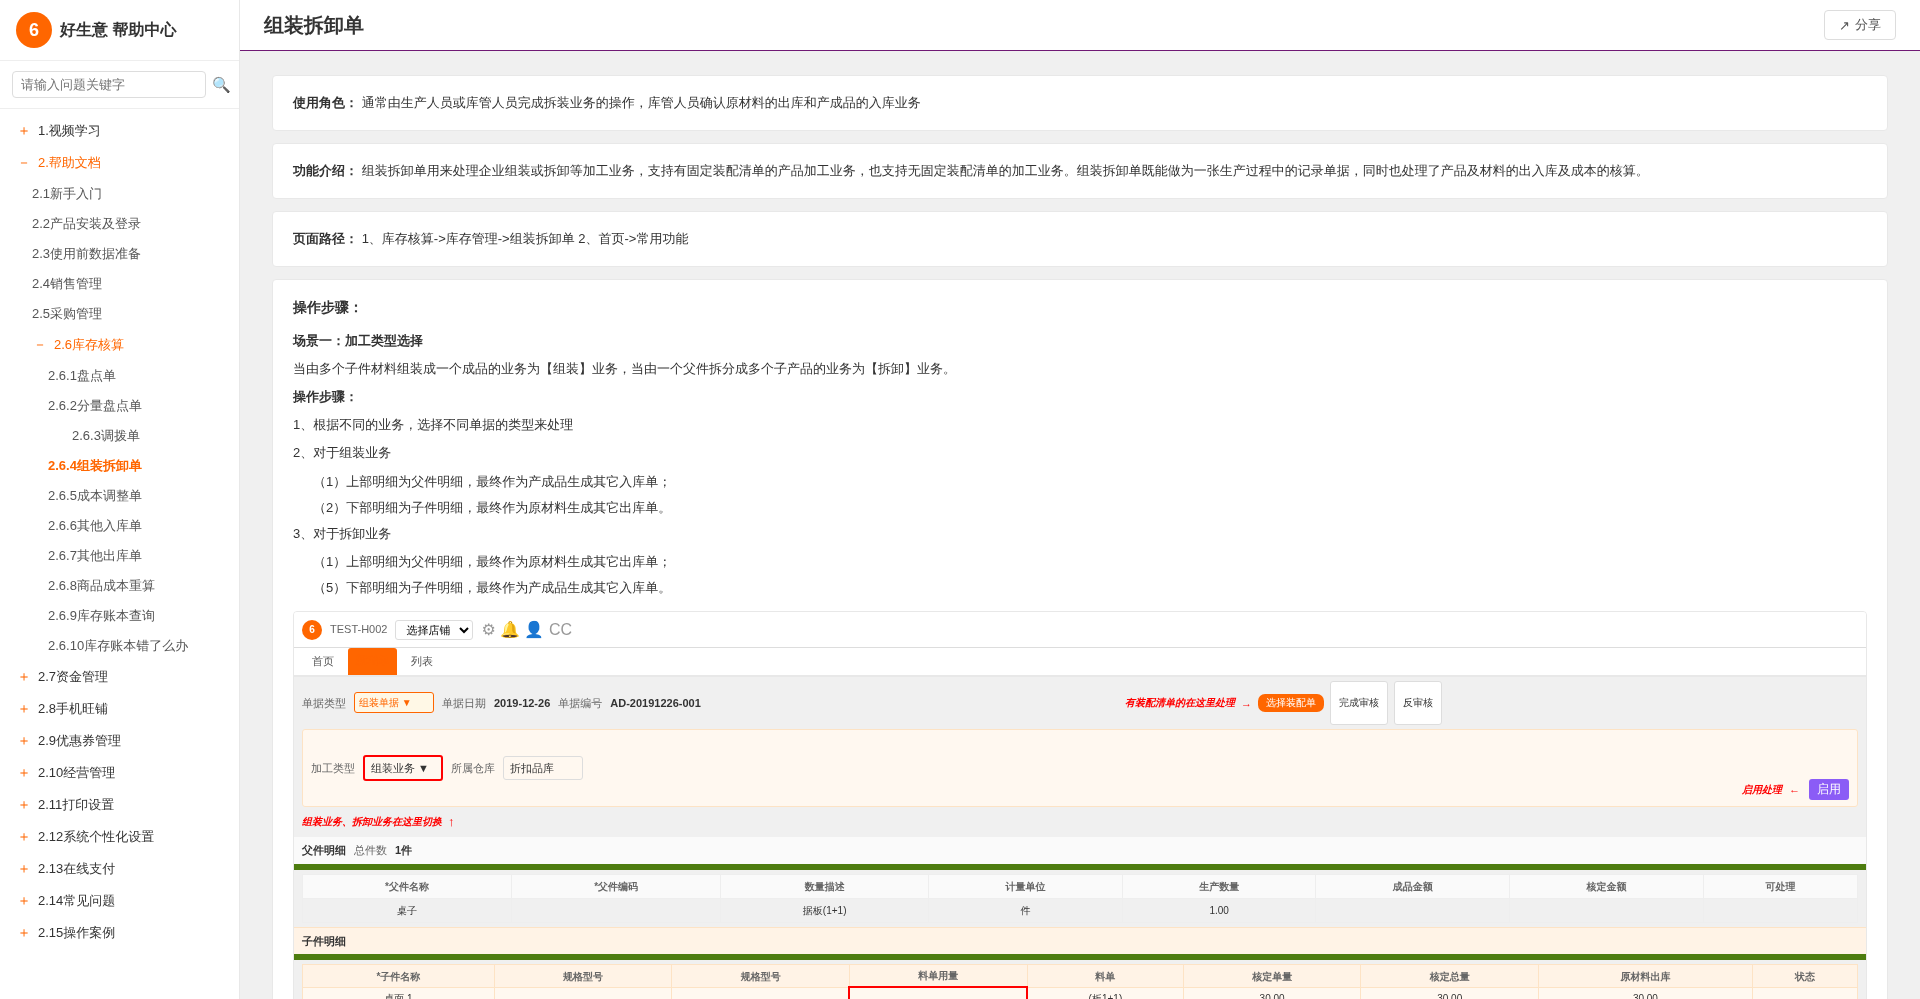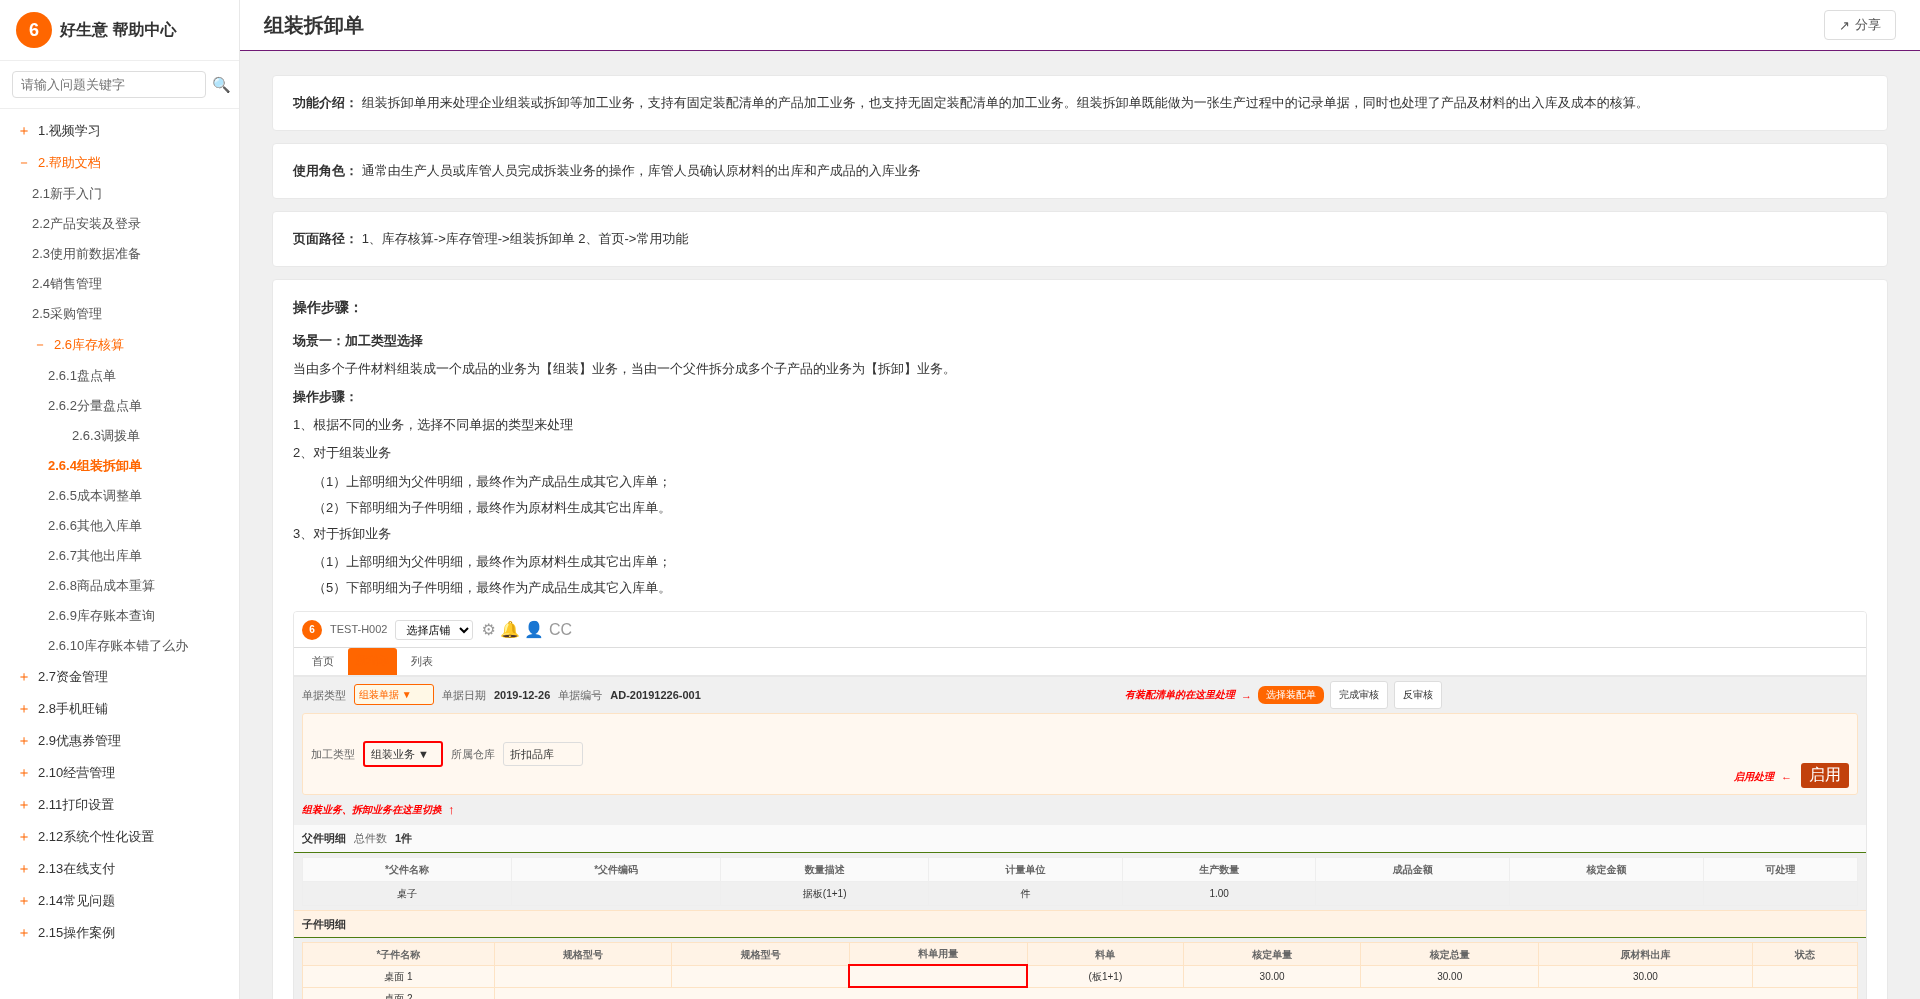--- a/index.html
+++ b/index.html
@@ -184,23 +184,23 @@
       padding: 4px 8px;
       display: flex;
       align-items: center;
       justify-content: space-between;
       font-size: 11px;
     }
     .mock-app-bar-left { display: flex; align-items: center; gap: 8px; }
     .mock-app-logo { width: 20px; height: 20px; background: #f60; border-radius: 50%; display: flex; align-items: center; justify-content: center; color: #fff; font-size: 10px; font-weight: bold; }
     .mock-breadcrumb { color: #666; font-size: 11px; }
     .mock-select { border: 1px solid #ddd; border-radius: 3px; padding: 2px 6px; font-size: 11px; background: #fff; }
-    .mock-btn-green { background: #c2410c; color: #fff; border: none; border-radius: 3px; padding: 2px 8px; font-size: 16px; margin-top: 43px; }
+    .mock-btn-green { background: #8b5cf6; color: #fff; border: none; border-radius: 3px; padding: 2px 8px; font-size: 12px; margin-top: 43px; }
     .mock-btn-orange { background: #f60; color: #fff; border: none; border-radius: 7px; padding: 2px 8px; font-size: 10px; }
-    .mock-btn-default { background: #fff; color: #333; border: 1px solid #ddd; border-radius: 3px; padding: 6px 8px; font-size: 10px; }
+    .mock-btn-default { background: #fff; color: #333; border: 1px solid #ddd; border-radius: 3px; padding: 14px 8px; font-size: 10px; }
     .mock-tab-bar {
       display: flex;
       background: #fff;
       border-bottom: 2px solid #e8e8e8;
       padding: 0 8px;
       gap: 4px;
     }
     .mock-tab {
       padding: 4px 10px;
       font-size: 11px;
@@ -228,21 +228,21 @@
       flex-wrap: wrap;
     }
     .mock-form-label { color: #666; white-space: nowrap; }
     .mock-form-value { color: #333; font-weight: bold; }
     .mock-input-box { border: 1px solid #ddd; border-radius: 3px; padding: 2px 6px; font-size: 11px; min-width: 80px; }
     .mock-input-red { border: 2px solid #f00; border-radius: 3px; padding: 2px 6px; font-size: 11px; min-width: 80px; }
     .mock-section-title {
       background: #fafafa;
       padding: 4px 8px;
       font-size: 11px;
-      border-bottom: 1px solid #4d7c0f;
+      border-bottom: 6px solid #4d7c0f;
       display: flex;
       align-items: center;
       gap: 8px;
     }
     .mock-table { width: 100%; border-collapse: collapse; font-size: 10px; }
     .mock-table th { background: #fafafa; border: 1px solid #eee; padding: 3px 4px; color: #666; text-align: center; }
     .mock-table td { border: 1px solid #eee; padding: 3px 4px; color: #333; text-align: center; }
     .mock-sub-table { width: 100%; border-collapse: collapse; font-size: 10px; background: #fff8f0; }
     .mock-sub-table th { background: #fff3e6; border: 1px solid #fde3c5; padding: 2px 4px; color: #666; text-align: center; }
     .mock-sub-table td { border: 1px solid #fde3c5; padding: 2px 4px; color: #333; text-align: center; }
@@ -341,27 +341,27 @@
     <h1 id="page-title-text">组装拆卸单</h1>
     <button class="share-btn">
       <span>↗</span>
       <span>分享</span>
     </button>
   </div>
 
   <div id="content-area">
 
     <div class="content-card">
+      <span class="label-bold">使用角色：</span>
+      <span>通常由生产人员或库管人员完成拆装业务的操作，库管人员确认原材料的出库和产成品的入库业务</span>
+    </div>
+
+    <div class="content-card">
       <span class="label-bold">功能介绍：</span>
       <span>组装拆卸单用来处理企业组装或拆卸等加工业务，支持有固定装配清单的产品加工业务，也支持无固定装配清单的加工业务。组装拆卸单既能做为一张生产过程中的记录单据，同时也处理了产品及材料的出入库及成本的核算。</span>
-    </div>
-
-    <div class="content-card">
-      <span class="label-bold">使用角色：</span>
-      <span>通常由生产人员或库管人员完成拆装业务的操作，库管人员确认原材料的出库和产成品的入库业务</span>
     </div>
 
     <div class="content-card">
       <span class="label-bold">页面路径：</span>
       <span>1、库存核算-&gt;库存管理-&gt;组装拆卸单 2、首页-&gt;常用功能</span>
     </div>
 
     <div class="content-card">
       <div class="section-title">操作步骤：</div>
 

